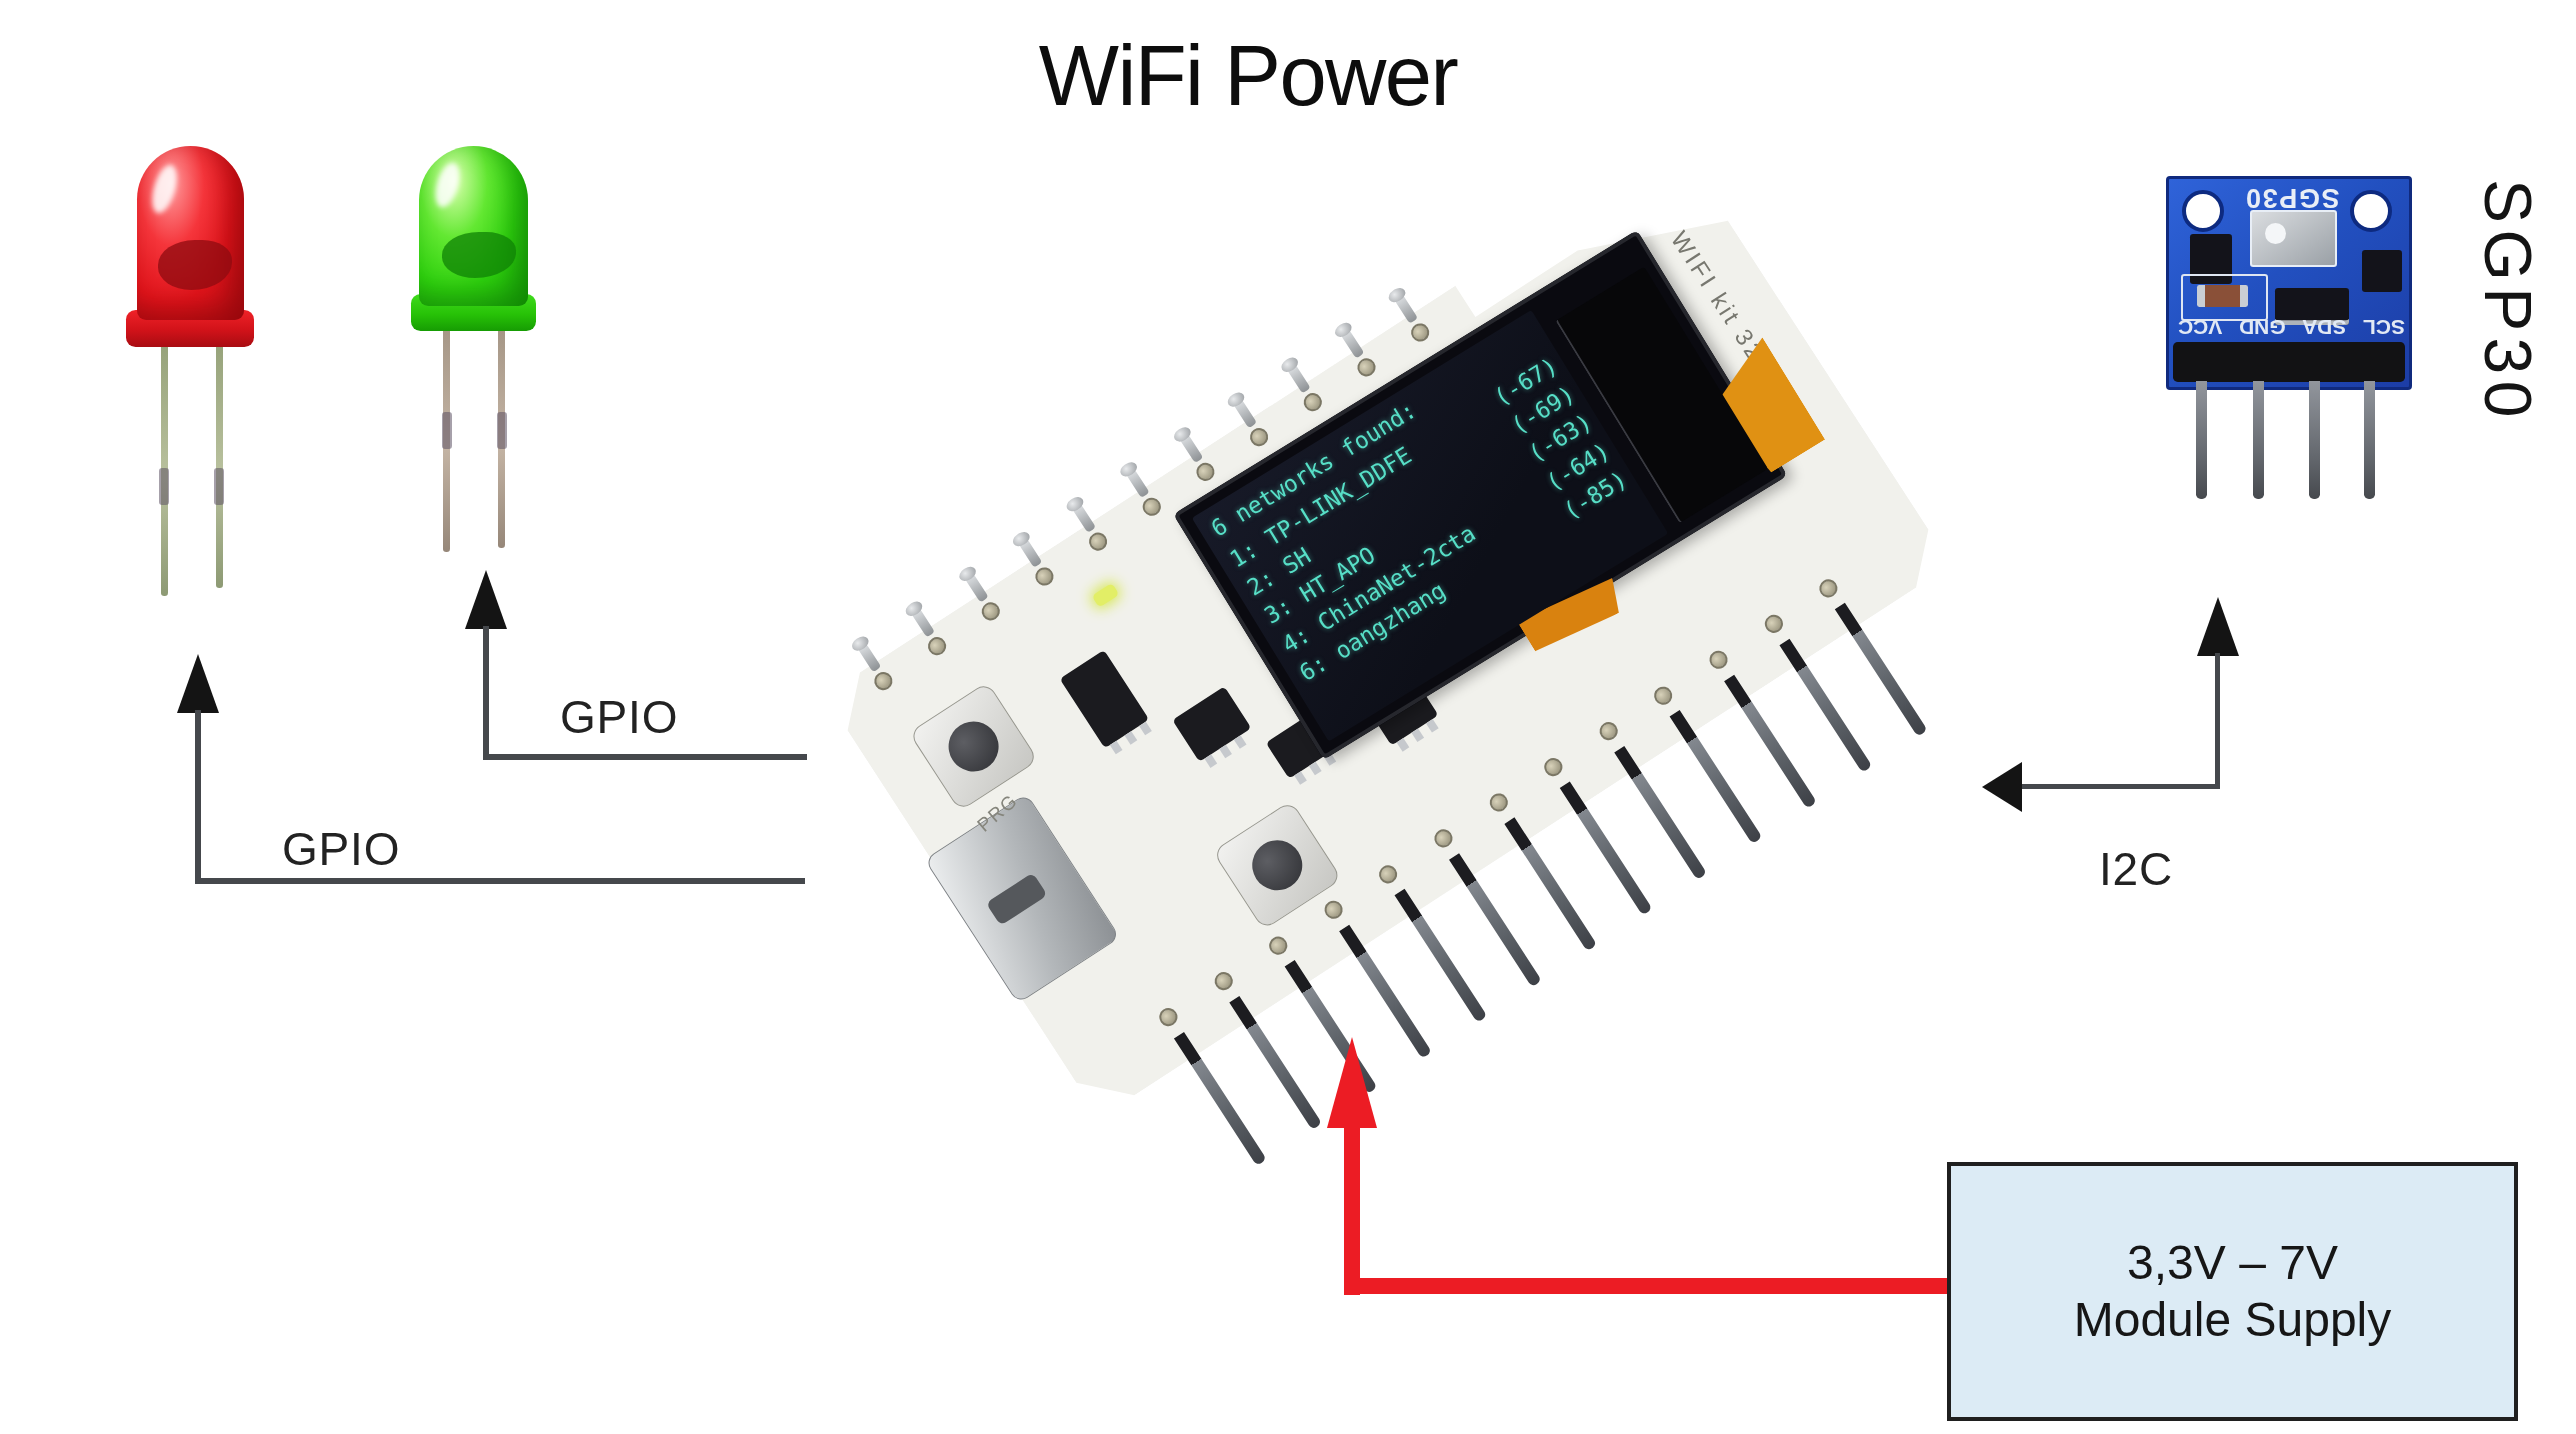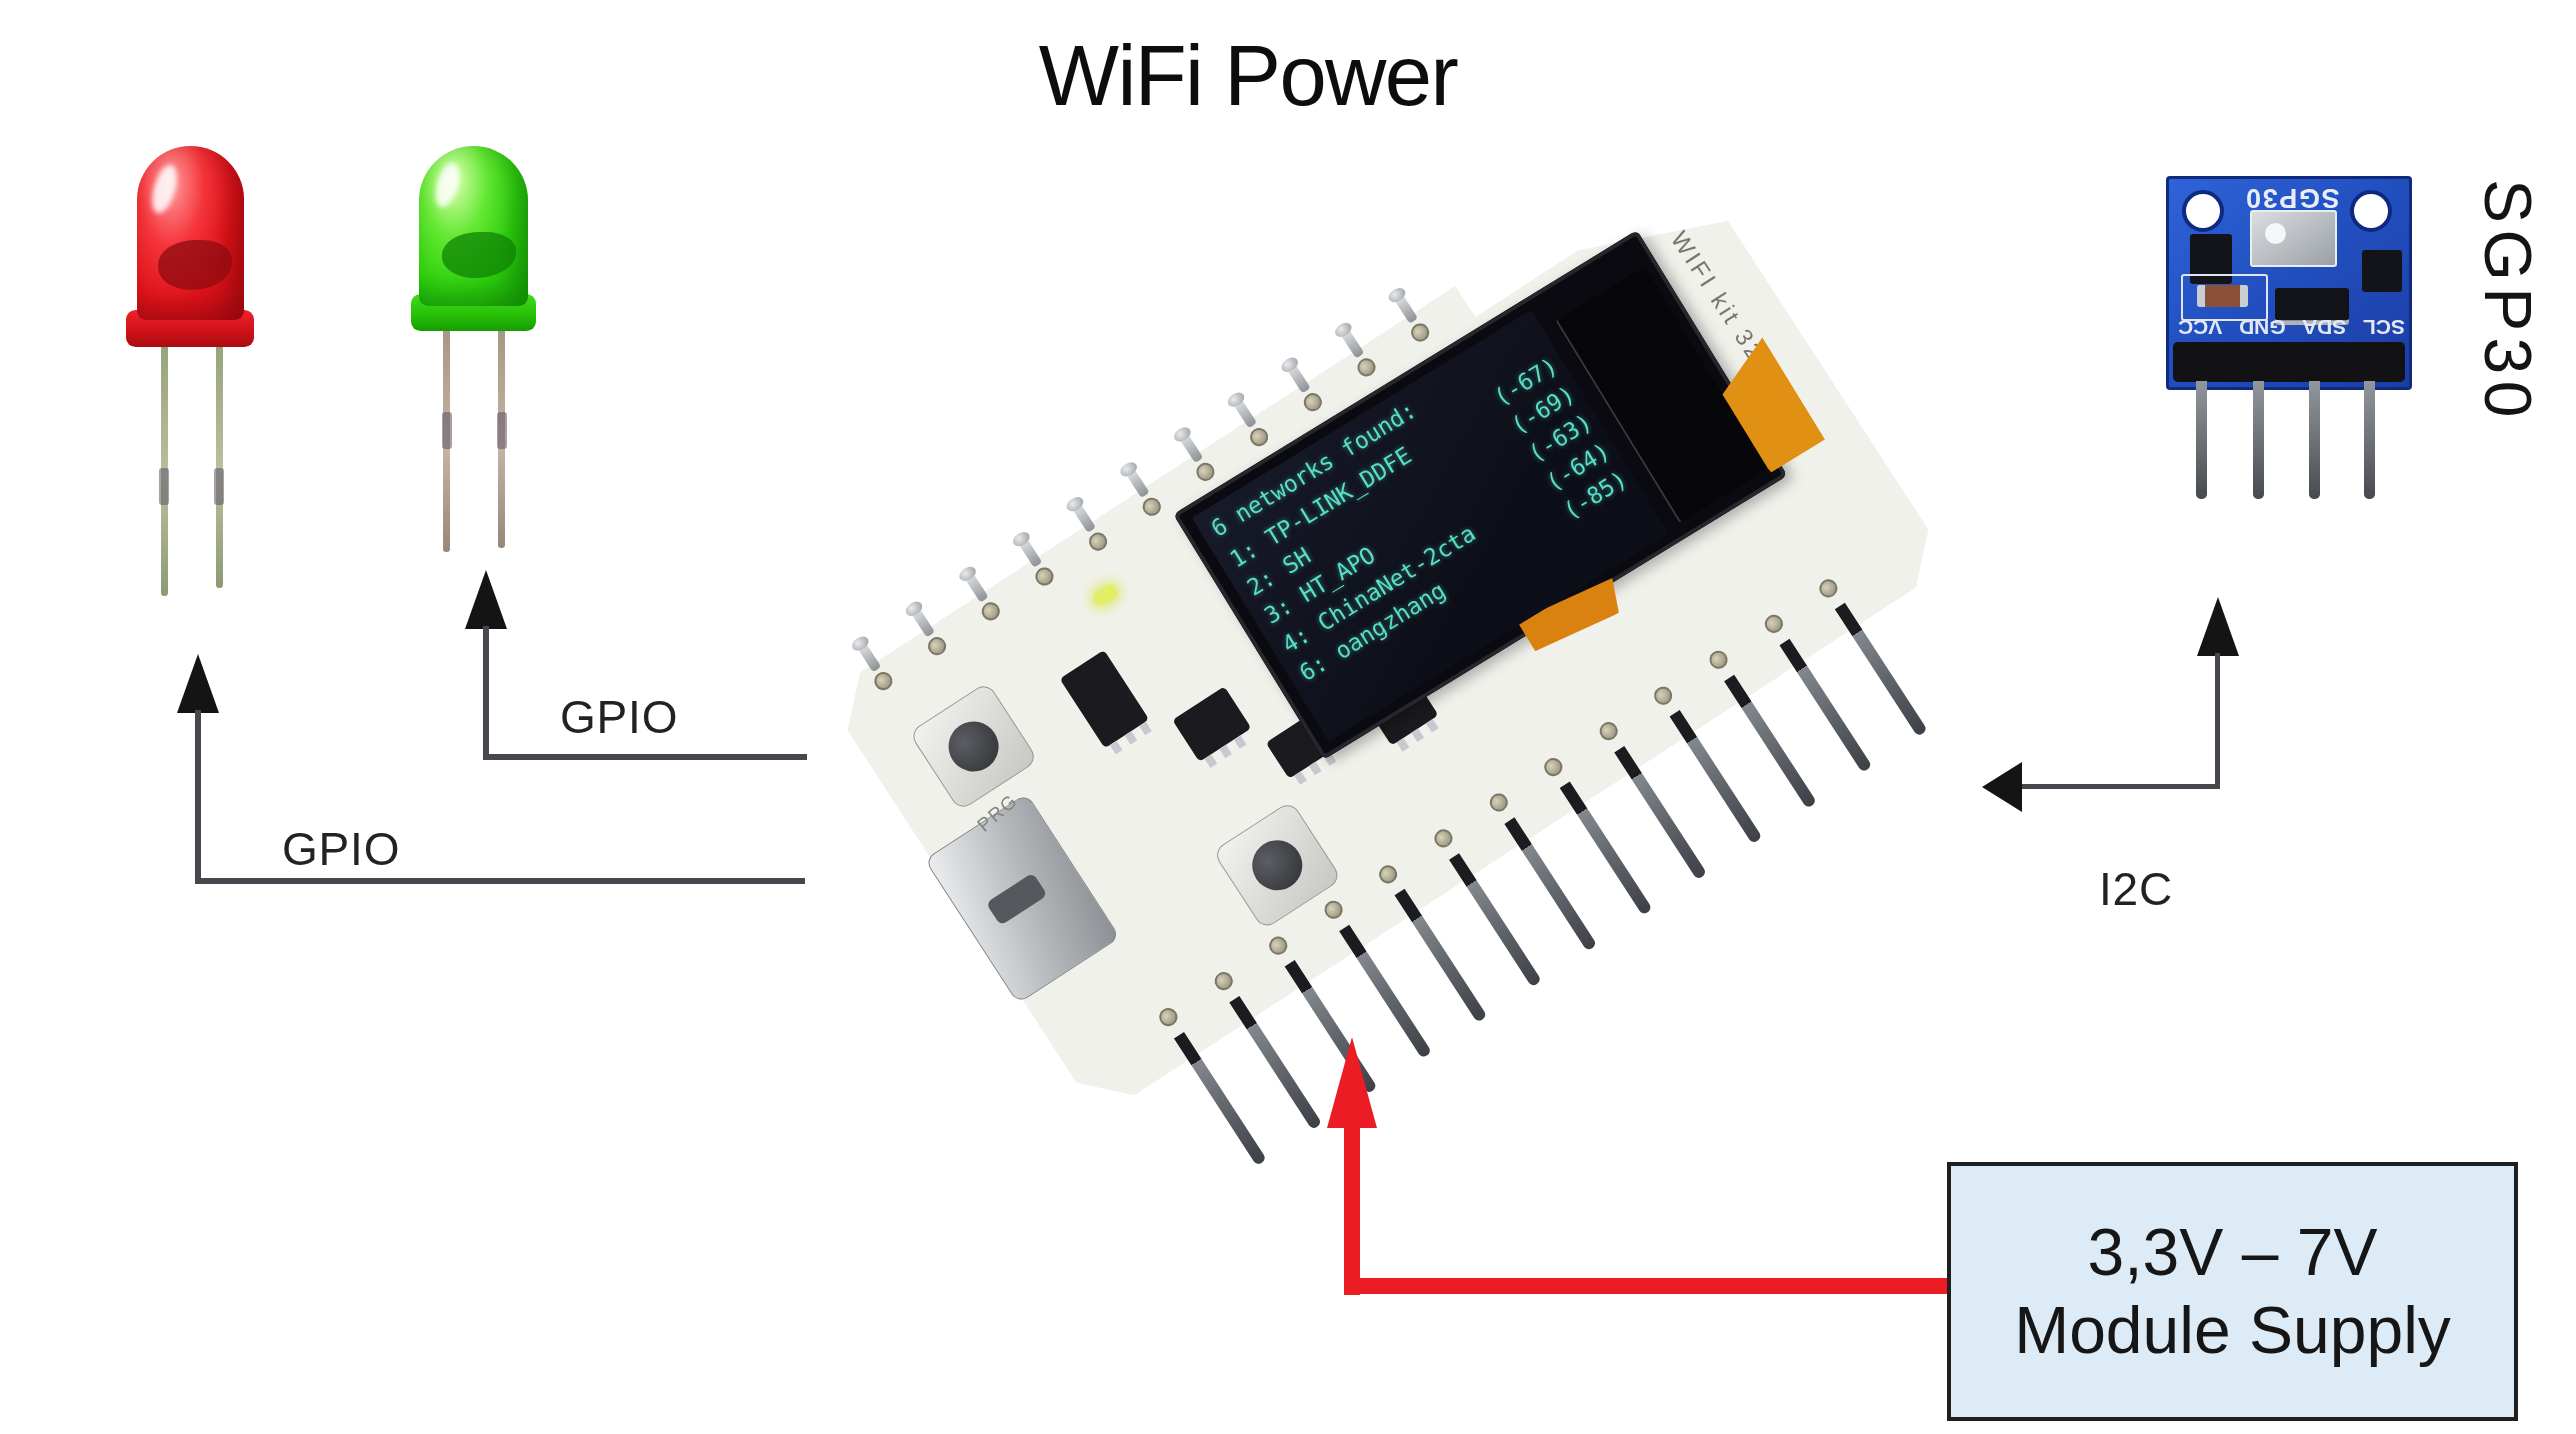--- a/index.html
+++ b/index.html
@@ -37,21 +37,21 @@
           border-right:40px solid #141414;}
   .conn-label{font-size:46px;color:#222;letter-spacing:0.8px;}
 
   .red-shaft{background:#ec1c24;}
   .tri-up.red{border-left-width:25px;border-right-width:25px;border-bottom:91px solid #ec1c24;}
 
   
   .power-box{left:1947px;top:1162px;width:571px;height:259px;background:#dcebf5;
              border:4px solid #1f1f1f;box-sizing:border-box;text-align:center;
              display:flex;flex-direction:column;justify-content:center;}
-  .power-box div{font-size:66px;line-height:1.17;color:#161616;}
+  .power-box div{font-size:48px;line-height:1.17;color:#161616;}
 
   
   .board{left:880px;top:378px;width:1016px;height:504px;transform:rotate(-33deg);}
   .pcb{left:0;top:0;width:1016px;height:504px;
        background:linear-gradient(155deg,#f8f8f5 0%,#ececе6 60%,#e4e4dd 100%);
        background-color:#f1f1ec;
        clip-path:polygon(42px 0,74% 0,74% 37px,86% 37px,100% 94px,100% calc(100% - 42px),
                  calc(100% - 42px) 100%,42px 100%,0 calc(100% - 42px),0 42px);
        filter:drop-shadow(0 0 2.4px #b7b7af);}
   .pad{width:17.6px;height:17.6px;border-radius:50%;box-sizing:border-box;
@@ -270,21 +270,21 @@
   <div class="abs sgp-pin" style="left:2364px;top:381px;"></div>
 </div>
 
 <div class="abs sgp-side" style="left:2470px;top:179px;height:288px;">SGP30</div>
 
 <div>
   <div class="abs tri-up" style="left:2197px;top:597px;"></div>
   <div class="abs vline" style="left:2215px;top:653px;width:4.8px;height:136px;"></div>
   <div class="abs hline" style="left:2019px;top:784px;width:201px;height:4.8px;"></div>
   <div class="abs tri-left" style="left:1982px;top:762px;"></div>
-  <div class="abs conn-label" style="left:2099px;top:862px;">I2C</div>
+  <div class="abs conn-label" style="left:2099px;top:842px;">I2C</div>
 </div>
 
 <div>
   <div class="abs tri-up red" style="left:1327px;top:1037px;"></div>
   <div class="abs red-shaft" style="left:1344px;top:1122px;width:16px;height:173px;"></div>
   <div class="abs red-shaft" style="left:1344px;top:1278px;width:608px;height:16px;"></div>
 </div>
 
 <div class="abs power-box">
   <div>3,3V – 7V</div>

